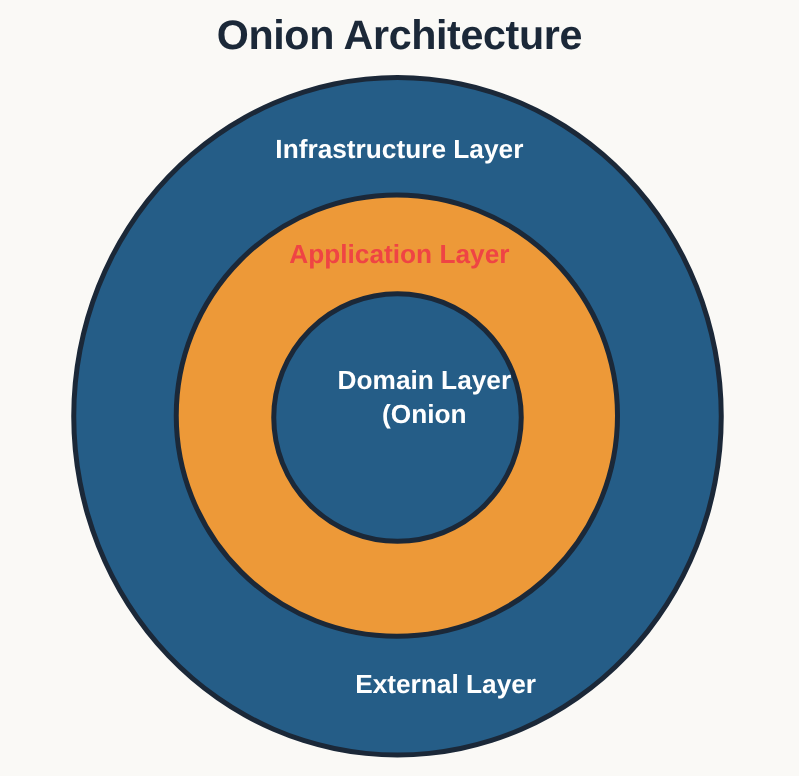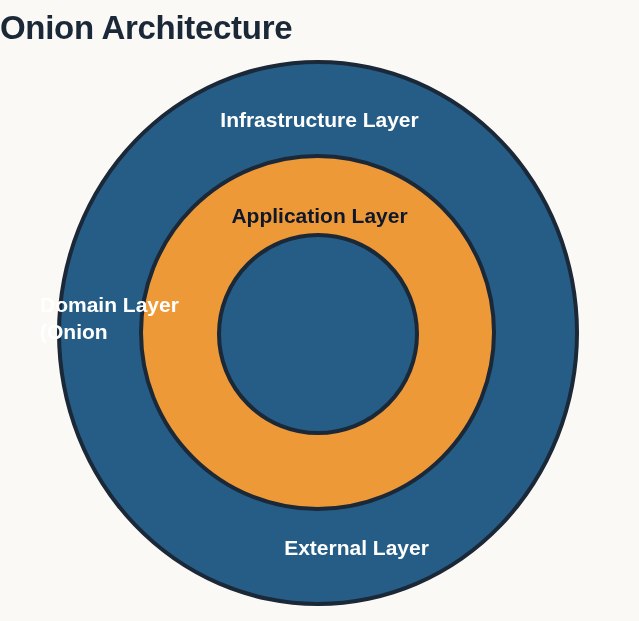--- a/index.html
+++ b/index.html
@@ -21,20 +21,21 @@
     width: 639px;
     height: 621px;
     background: #faf9f6;
   }
 
   #page-title {
     position: absolute;
     top: 6px;
     left: 0;
     width: 639px;
+    text-align: center;
     font-size: 33px;
     font-weight: bold;
     letter-spacing: -0.3px;
     color: #1b2838;
     font-family: "Liberation Sans", sans-serif;
     line-height: 44px;
     white-space: nowrap;
   }
 
   .ring {
@@ -79,42 +80,42 @@
     pointer-events: none;
   }
 
   #label-infrastructure {
     top: 108px;
     font-size: 21px;
     color: #ffffff;
   }
 
   #label-application {
-    top: 204px;
+    top: 192px;
     font-size: 21px;
-    color: #0f172a;
+    color: #ef4444;
   }
 
   #label-external {
     top: 536px;
     font-size: 21px;
     color: #ffffff;
     padding-left: 37px;
   }
 
   #label-domain {
     top: 291px;
     font-size: 21px;
     color: #ffffff;
     line-height: 27px;
     width: 639px;
   }
   #label-domain .domain-line {
     display: block;
-    text-align: left;
+    text-align: center;
     white-space: nowrap;
     padding-left: 40px;
   }
 </style>
 </head>
 <body>
 
 <div id="diagram-root">
 
   <div id="page-title">Onion Architecture</div>

